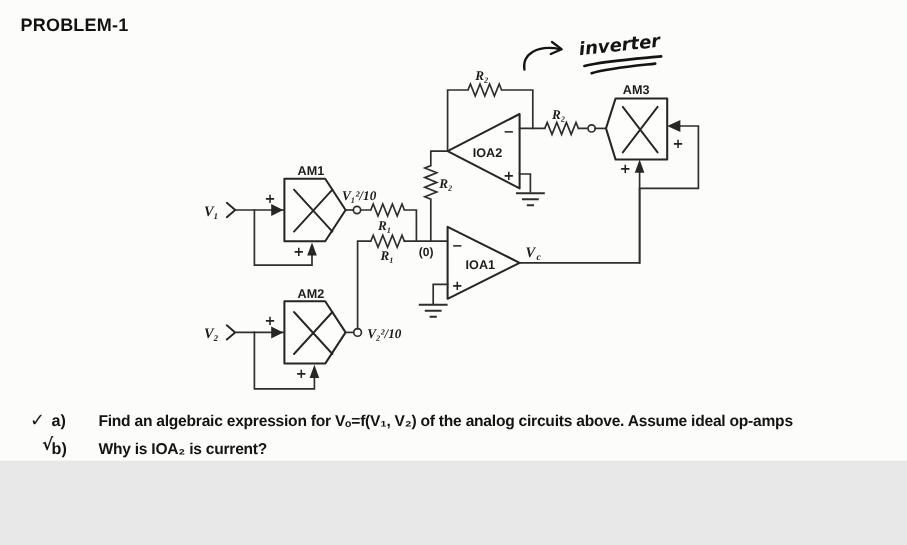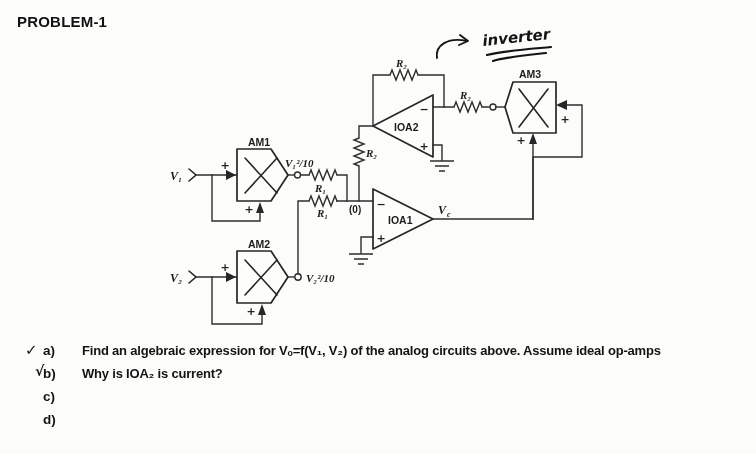--- a/index.html
+++ b/index.html
@@ -1,17 +1,17 @@
 <!DOCTYPE html>
 <html><head>
 <meta charset="utf-8">
 <style>
   html,body{margin:0;padding:0;background:#e8e8e8;}
   .page{
-    position:relative;width:756px;height:454px;background:#fcfcfa;
+    position:relative;width:756px;height:384px;background:#fcfcfa;
     font-family:"Liberation Sans",sans-serif;overflow:hidden;
   }
   .title{
     position:absolute;left:17px;top:13px;
     font:700 15px "Liberation Sans",sans-serif;color:#121212;letter-spacing:.2px;
   }
   svg{position:absolute;left:0;top:0;}
   
   .blk{font:700 10.5px "Liberation Sans",sans-serif;fill:#1c1c1c;}
   .ital{font:italic 700 12px "Liberation Serif",serif;fill:#1c1c1c;}

